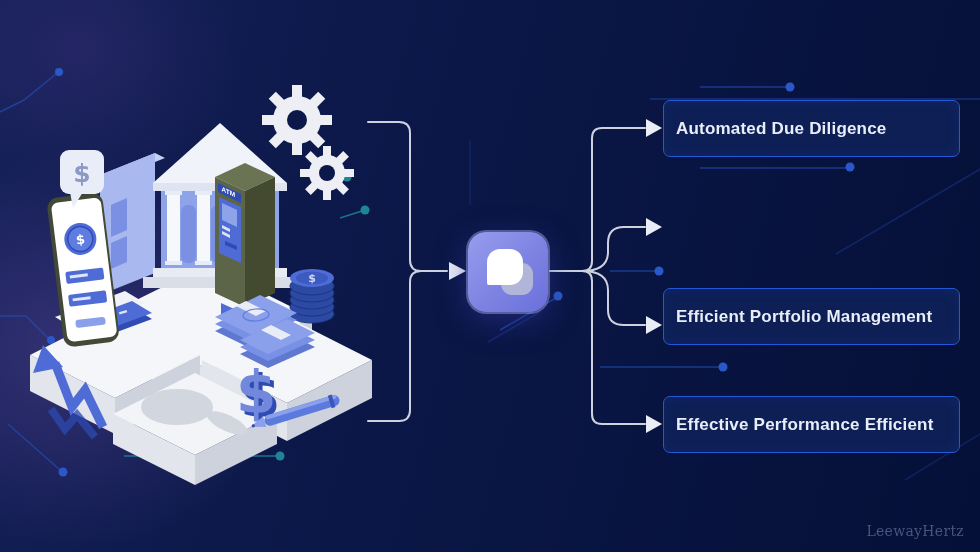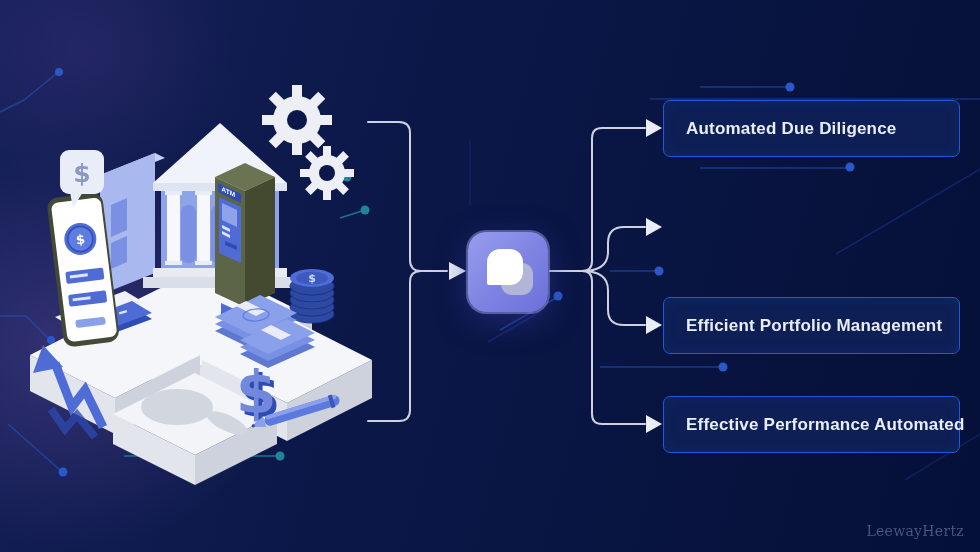--- a/index.html
+++ b/index.html
@@ -27,27 +27,27 @@
     position:absolute;left:33px;top:31px;width:32px;height:32px;
     background:#b7bcd8;border-radius:3px 11px 11px 11px;opacity:.9;
   }
   .hub-glyph-front{
     position:absolute;left:19px;top:17px;width:36px;height:36px;
     background:#ffffff;border-radius:13px 13px 13px 2px;
   }
   .output-box{
     position:absolute;left:663px;width:297px;height:57px;z-index:4;
     box-sizing:border-box;border:1.5px solid #2458d8;border-radius:7px;
-    background:#0d1f55;display:flex;align-items:center;padding:0 22px;
+    background:#0d1f55;display:flex;align-items:center;padding:0 12px;
     box-shadow:inset 0 0 14px rgba(40,90,210,.12);
   }
   .output-box span{
     color:#e9edf7;font-size:17px;font-weight:600;letter-spacing:.2px;white-space:nowrap;
   }
-  .box1{top:100px}.box2{top:198px}.box3{top:297px}.box4{top:396px}
+  .box1{top:100px}.box2{top:198px}.box3{top:288px}.box4{top:396px}
   .brand{
     position:absolute;right:16px;bottom:13px;z-index:4;
     font-family:"DejaVu Serif","Liberation Serif",serif;
     font-size:14px;color:#49557d;letter-spacing:.3px;
   }
 </style>
 </head>
 <body>
 
 <div class="stage">
@@ -298,17 +298,17 @@
     <div class="hub-glyph-front"></div>
   </div>
 
   <div class="output-box box1">
     <span>Automated Due Diligence</span>
   </div>
   <div class="output-box box3">
     <span>Efficient Portfolio Management</span>
   </div>
   <div class="output-box box4">
-    <span>Effective Performance Automated</span>
+    <span>Effective Performance Efficient</span>
   </div>
 
   <div class="brand">LeewayHertz</div>
 </div>
 
 </body></html>

